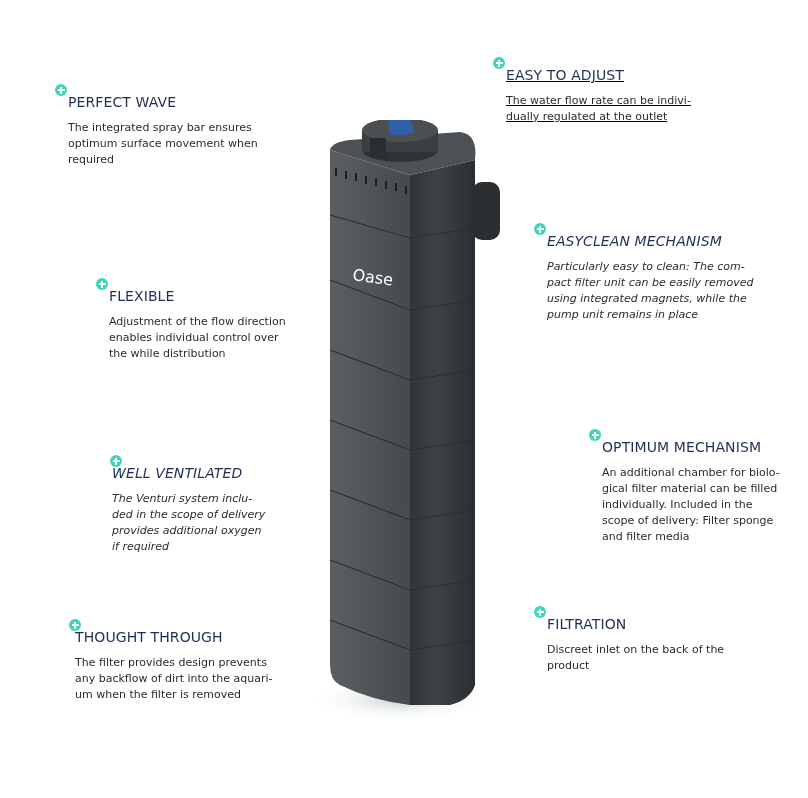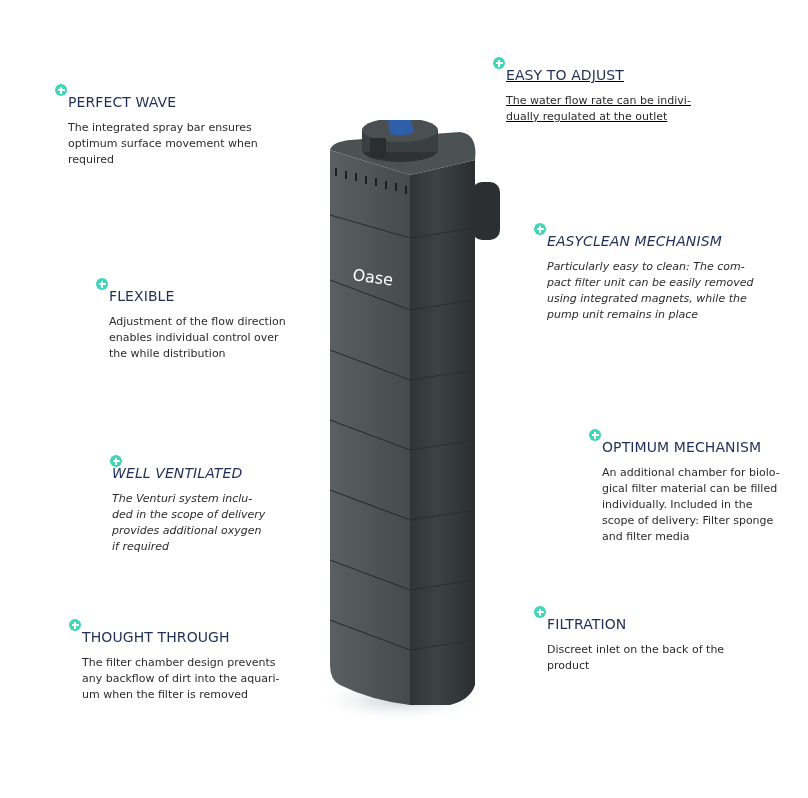--- a/index.html
+++ b/index.html
@@ -134,23 +134,23 @@
     <div class="desc">An additional chamber for biolo-
 gical filter material can be filled
 individually. Included in the
 scope of delivery: Filter sponge
 and filter media</div>
   </div>
 </div>
 
 <div class="feature" style="left:69px; top:619px;">
   <span class="plus" style="left:0; top:0;"></span>
-  <div style="margin-left:13px; margin-top:10px;">
+  <div style="margin-left:6px; margin-top:10px;">
     <div class="title">THOUGHT THROUGH</div>
-    <div class="desc">The filter chamber design prevents
+    <div class="desc">The filter provides design prevents
 any backflow of dirt into the aquari-
 um when the filter is removed</div>
   </div>
 </div>
 
 <div class="feature" style="left:534px; top:606px;">
   <span class="plus" style="left:0; top:0;"></span>
   <div style="margin-left:13px; margin-top:10px;">
     <div class="title">FILTRATION</div>
     <div class="desc">Discreet inlet on the back of the

